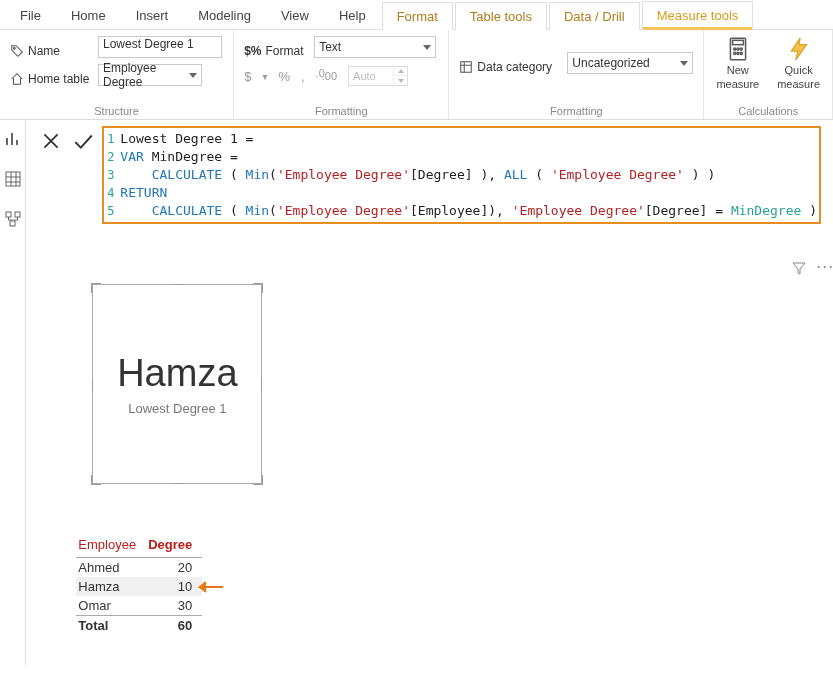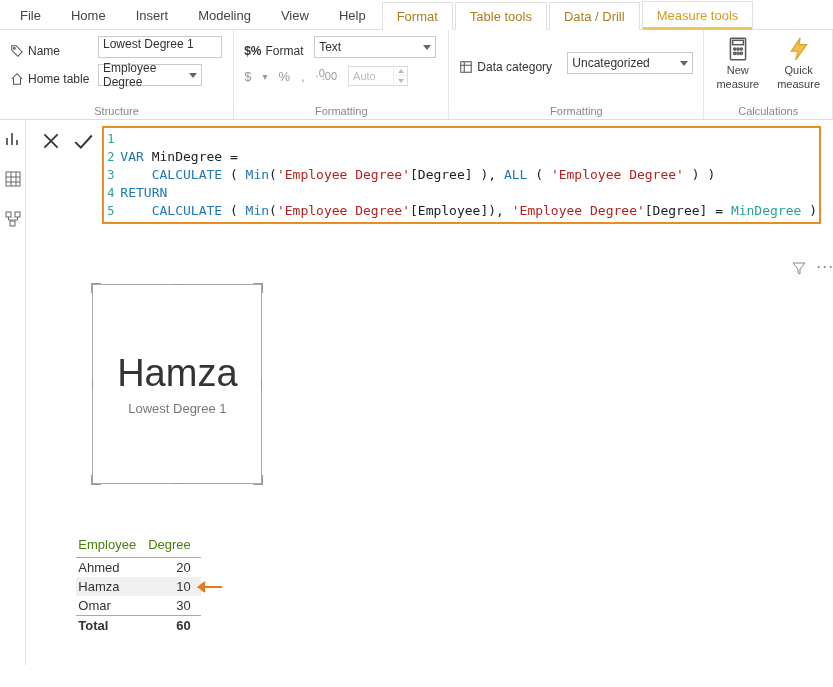--- a/index.html
+++ b/index.html
@@ -72,22 +72,22 @@
     .br::before{width:10px;height:1px;bottom:0;right:0;} .br::after{height:10px;width:1px;bottom:0;right:0;}
     .midh{position:absolute; width:10px;height:1px;background:#999;}
     .midv{position:absolute; height:10px;width:1px;background:#999;}
     .vizicons{position:absolute; top:-24px; right:-2px; display:flex; gap:10px;}
     .vizicons svg{width:16px;height:16px; stroke:#888; fill:none; cursor:pointer;}
     .vizicons .dots{letter-spacing:2px;color:#888; font-weight:600; cursor:pointer;}
     
     
     .tablevis{ margin:50px 0 0 50px; font-size:13px;}
     .tablevis table{border-collapse:collapse;}
-    .tablevis th{ text-align:left; font-weight:400; padding:3px 10px 5px 2px; border-bottom:1px solid #aaa; color:#4d7c0f;}
-    .tablevis th.num{text-align:center;}
+    .tablevis th{ text-align:left; font-weight:400; padding:3px 10px 5px 2px; border-bottom:1px solid #aaa; color:#b91c1c;}
+    .tablevis th.num{text-align:center;font-weight:bold;}
     .tablevis td{ padding:2px 10px 2px 2px;}
     .tablevis td.num{text-align:right;}
     .tablevis tr.hl td{background:#f0f0f0;}
     .tablevis tr.total td{ border-top:1px solid #aaa; font-weight:700;}
     .rowptr{position:absolute; margin-left:6px;}
     .rowptr svg{width:26px;height:16px;}
   </style>
 </head>
 <body>
 
@@ -241,20 +241,21 @@
         <svg class="ic" viewBox="0 0 20 20" stroke-width="1.6">
             <path d="M4 4l12 12M16 4L4 16"></path>
           </svg>
         <svg class="ic" viewBox="0 0 20 20" stroke-width="1.8">
             <path d="M3 11l5 5L18 5"></path>
           </svg>
       </div>
       <div class="codebox">
         <div class="codeline">
             <span class="gut">1</span>
+            <span class="codetxt plain">Lowest Degree 1 = </span>
           </div>
         <div class="codeline">
             <span class="gut">2</span>
             <span class="codetxt"><span class="kw">VAR</span><span class="plain"> MinDegree</span><span class="plain"> = </span></span>
           </div>
         <div class="codeline">
             <span class="gut">3</span>
             <span class="codetxt"><span class="plain">    </span><span class="fn">CALCULATE</span><span class="plain"> ( </span><span class="fn">Min</span><span class="plain">(</span><span class="str">'Employee Degree'</span><span class="plain">[Degree] ), </span><span class="fn">ALL</span><span class="plain"> ( </span><span class="str">'Employee Degree'</span><span class="plain"> ) )</span></span>
           </div>
         <div class="codeline">

